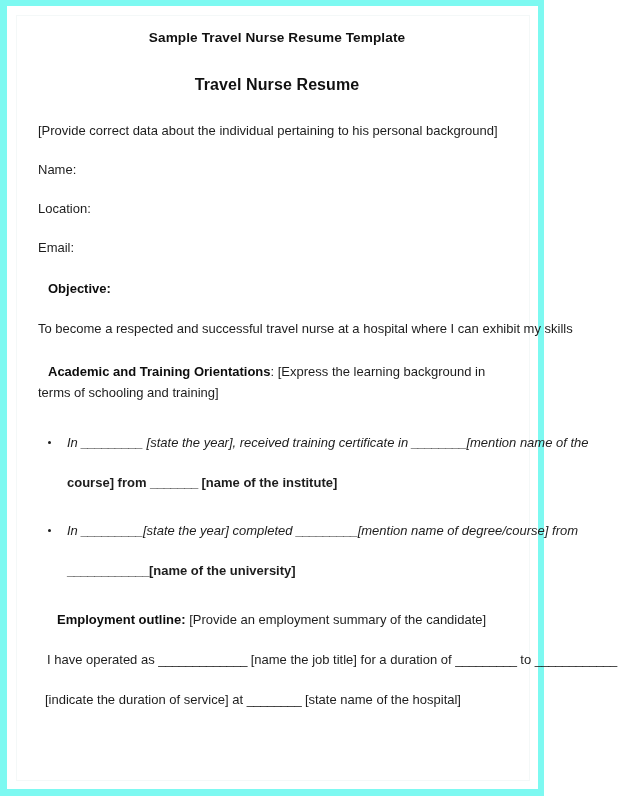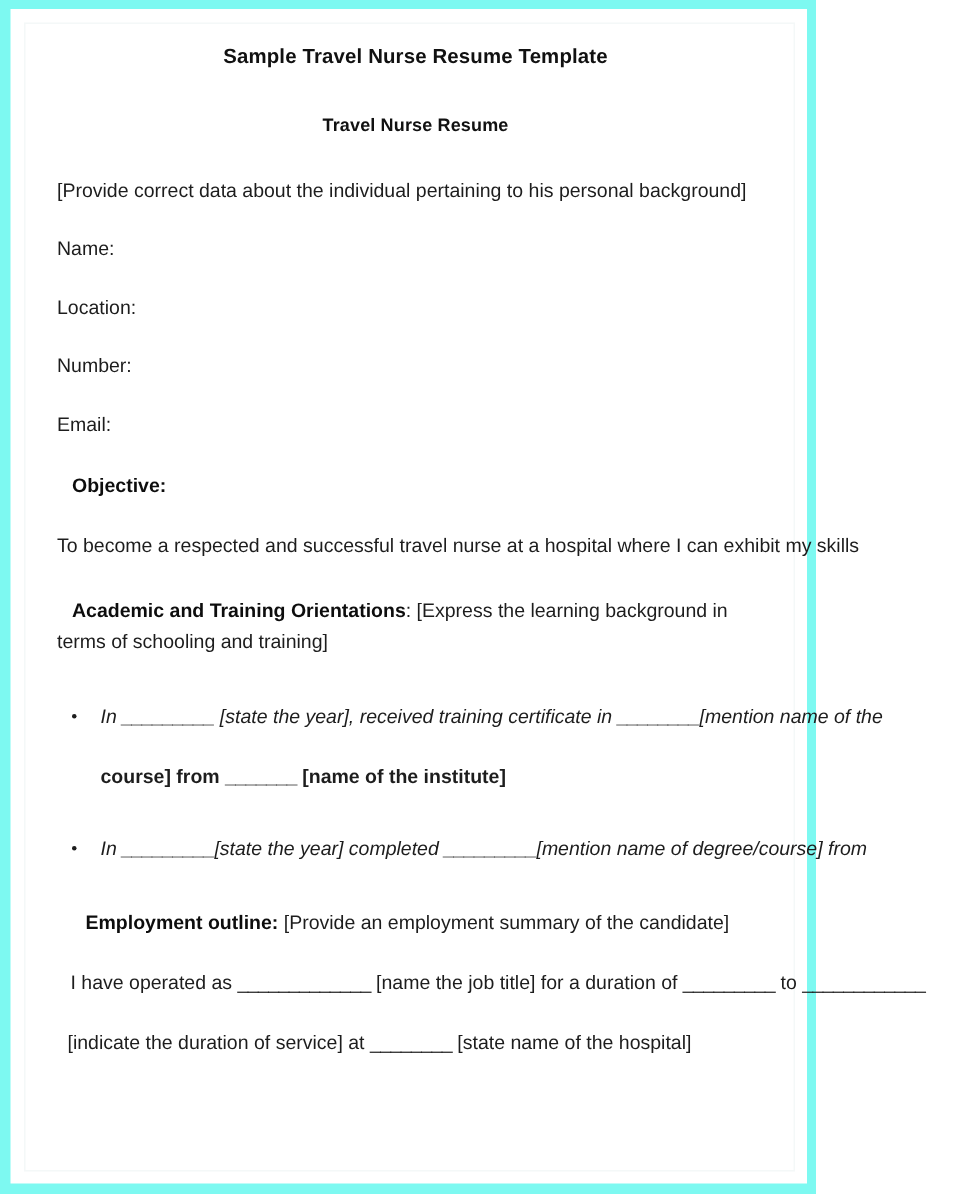--- a/index.html
+++ b/index.html
@@ -55,21 +55,21 @@
     text-align: center;
     font-weight: bold;
     font-size: 13.6px;
     letter-spacing: 0.1px;
     padding-top: 24px;
     color: #111111;
   }
   .doc-subtitle {
     text-align: center;
     font-weight: bold;
-    font-size: 12px;
+    font-size: 16px;
     letter-spacing: 0.1px;
     padding-top: 31px;
     color: #111111;
   }
 
   .para {
     font-size: 13px;
     line-height: 1.15;
     color: #1d1d1d;
     white-space: nowrap;
@@ -138,21 +138,20 @@
     <div class="doc-body">
 
       <div class="doc-title">Sample Travel Nurse Resume Template</div>
 
       <div class="doc-subtitle">Travel Nurse Resume</div>
 
       <div class="para intro-line">[Provide correct data about the individual pertaining to his personal background]</div>
 
       <div class="para field-line">Name:</div>
       <div class="para field-line">Location:</div>
-      <div class="para field-line">Number:</div>
       <div class="para field-line">Email:</div>
 
       <div class="para objective-head section-head">Objective:</div>
 
       <div class="para objective-text">To become a respected and successful travel nurse at a hospital where I can exhibit my skills</div>
 
 
       <div class="para academic-block"><span class="section-head">Academic and Training Orientations</span><span>: </span><span>[Express the learning background in terms of schooling and training]</span></div>
 
       <ul class="bullet-list">
@@ -161,20 +160,23 @@
           <span>In </span><span class="blank">_________</span><span> [state the year], received training certificate in </span><span class="blank">________</span><span>[mention name of the</span>
         </li>
         <li class="bullet-cont para">
           <span>course] from </span><span class="blank">_______</span><span> [name of the institute]</span>
         </li>
 
         <li class="bullet-item para">
           <span class="bullet-dot"></span>
           <span>In </span><span class="blank">_________</span><span>[state the year] completed </span><span class="blank">_________</span><span>[mention name of degree/course] from</span>
         </li>
+        <li class="bullet-cont para">
+          <span></span><span class="blank">____________</span><span>[name of the university]</span>
+        </li>
       </ul>
 
       <div class="para employment-head"><span class="section-head">Employment outline:</span><span> [Provide an employment summary of the candidate]</span></div>
 
       <div class="para employment-line-1"><span>I have operated as </span><span class="blank">_____________</span><span> [name the job title] for a duration of </span><span class="blank">_________</span><span> to </span><span class="blank">____________</span></div>
 
       <div class="para employment-line-2"><span>[indicate the duration of service] at </span><span class="blank">________</span><span> [state name of the hospital]</span></div>
 
     </div>
   </div>

